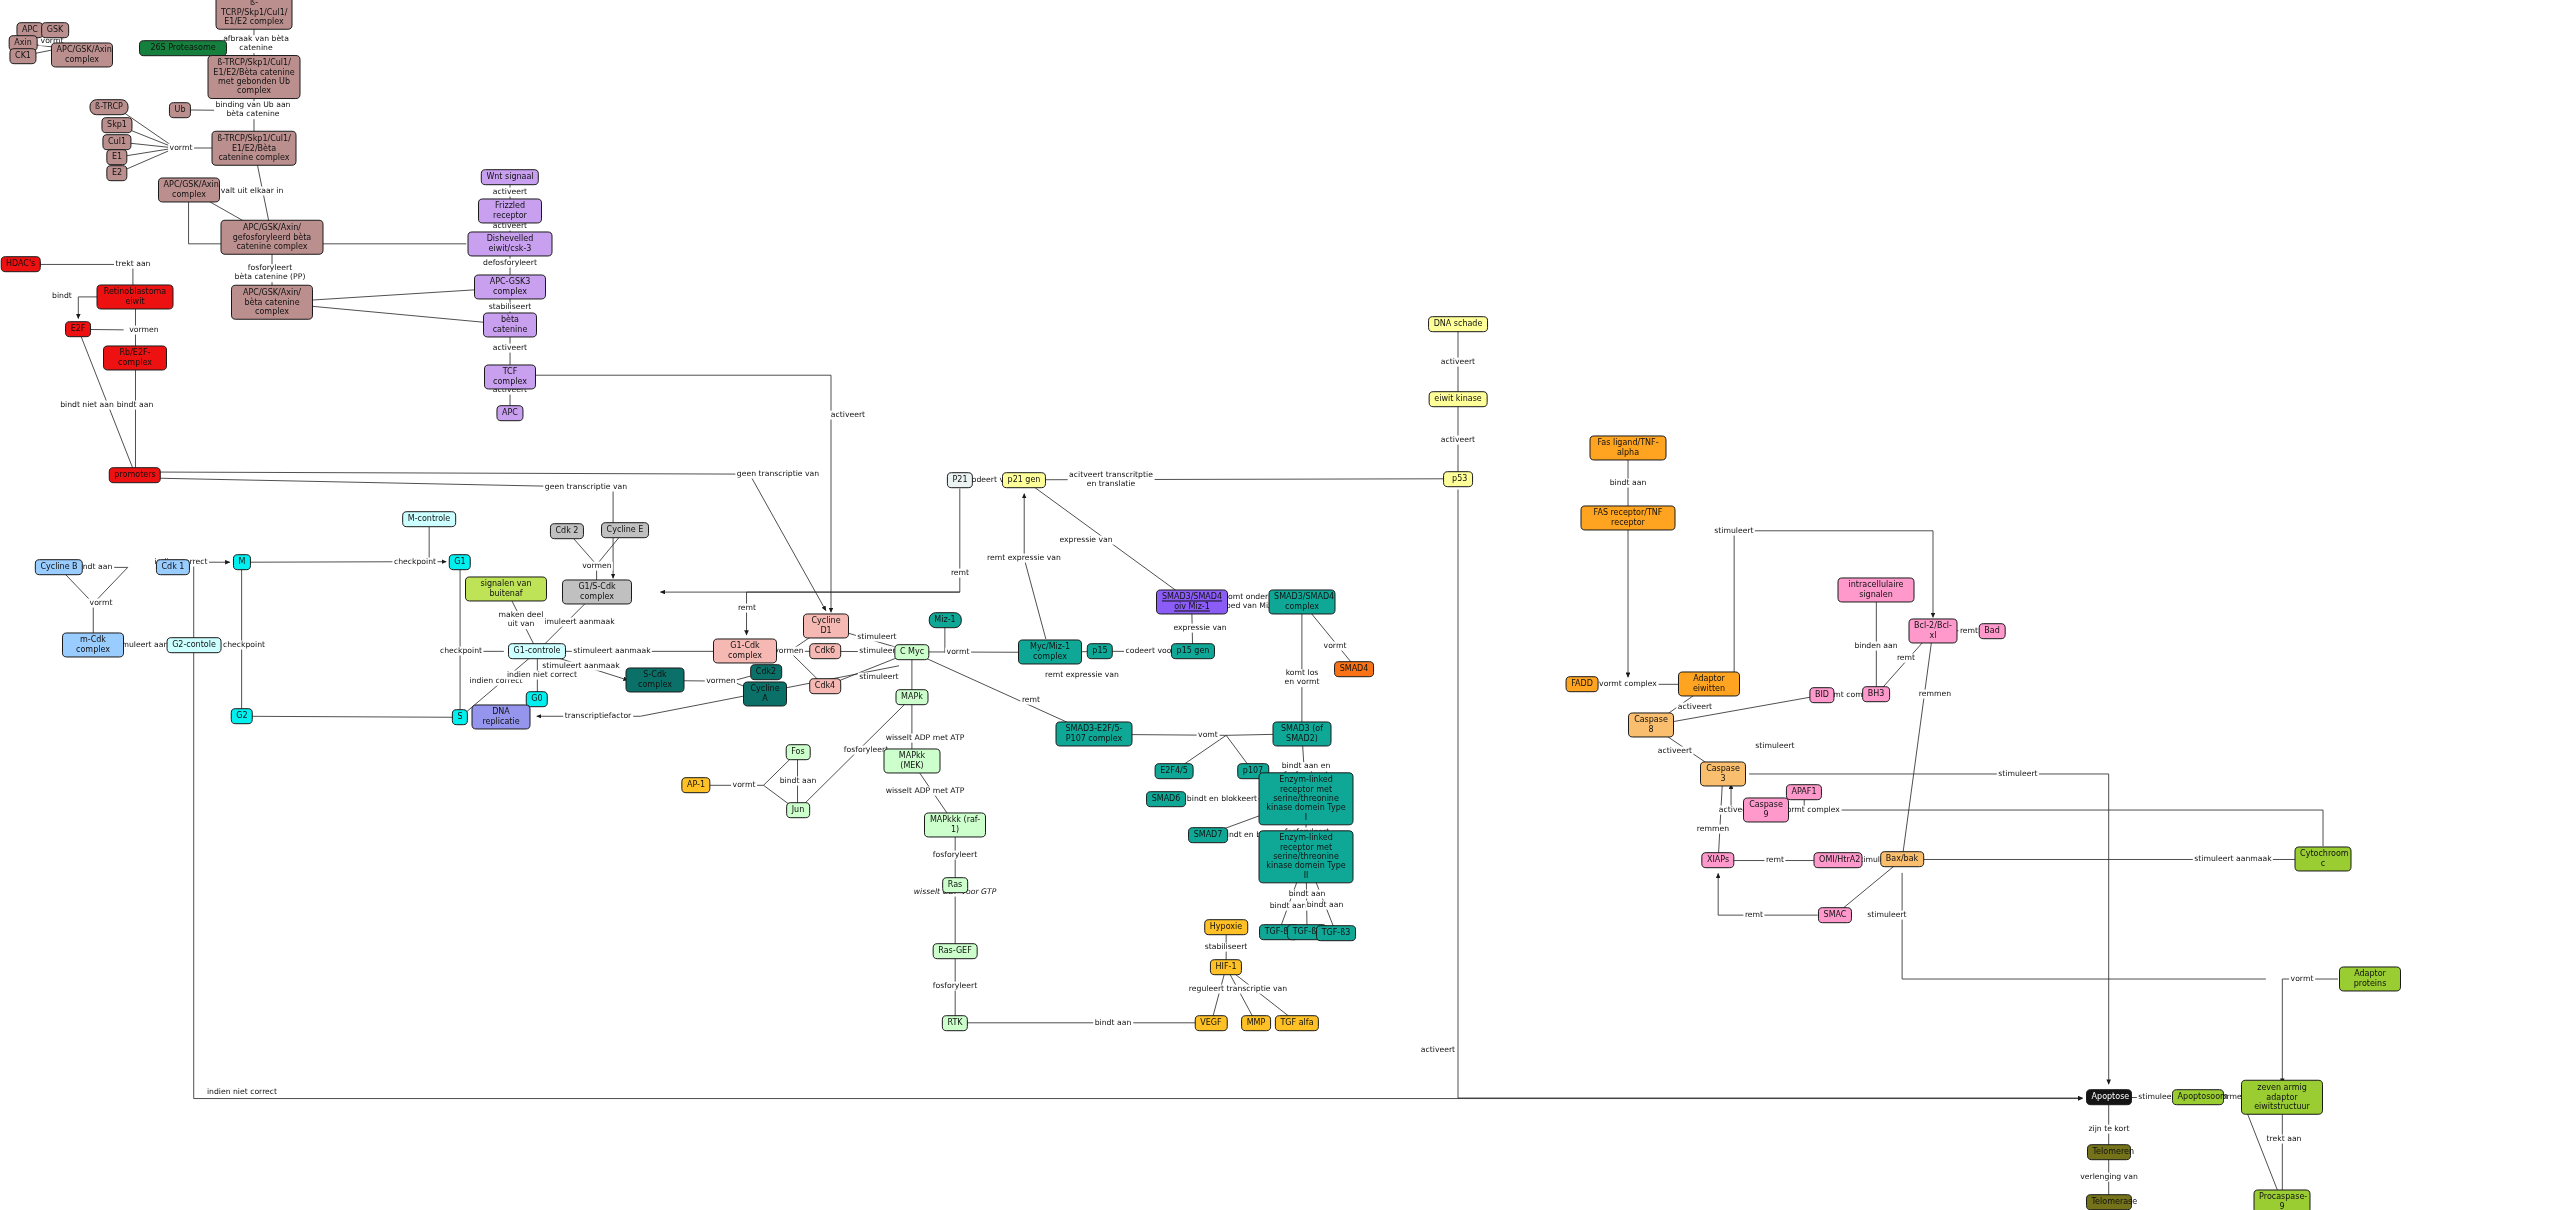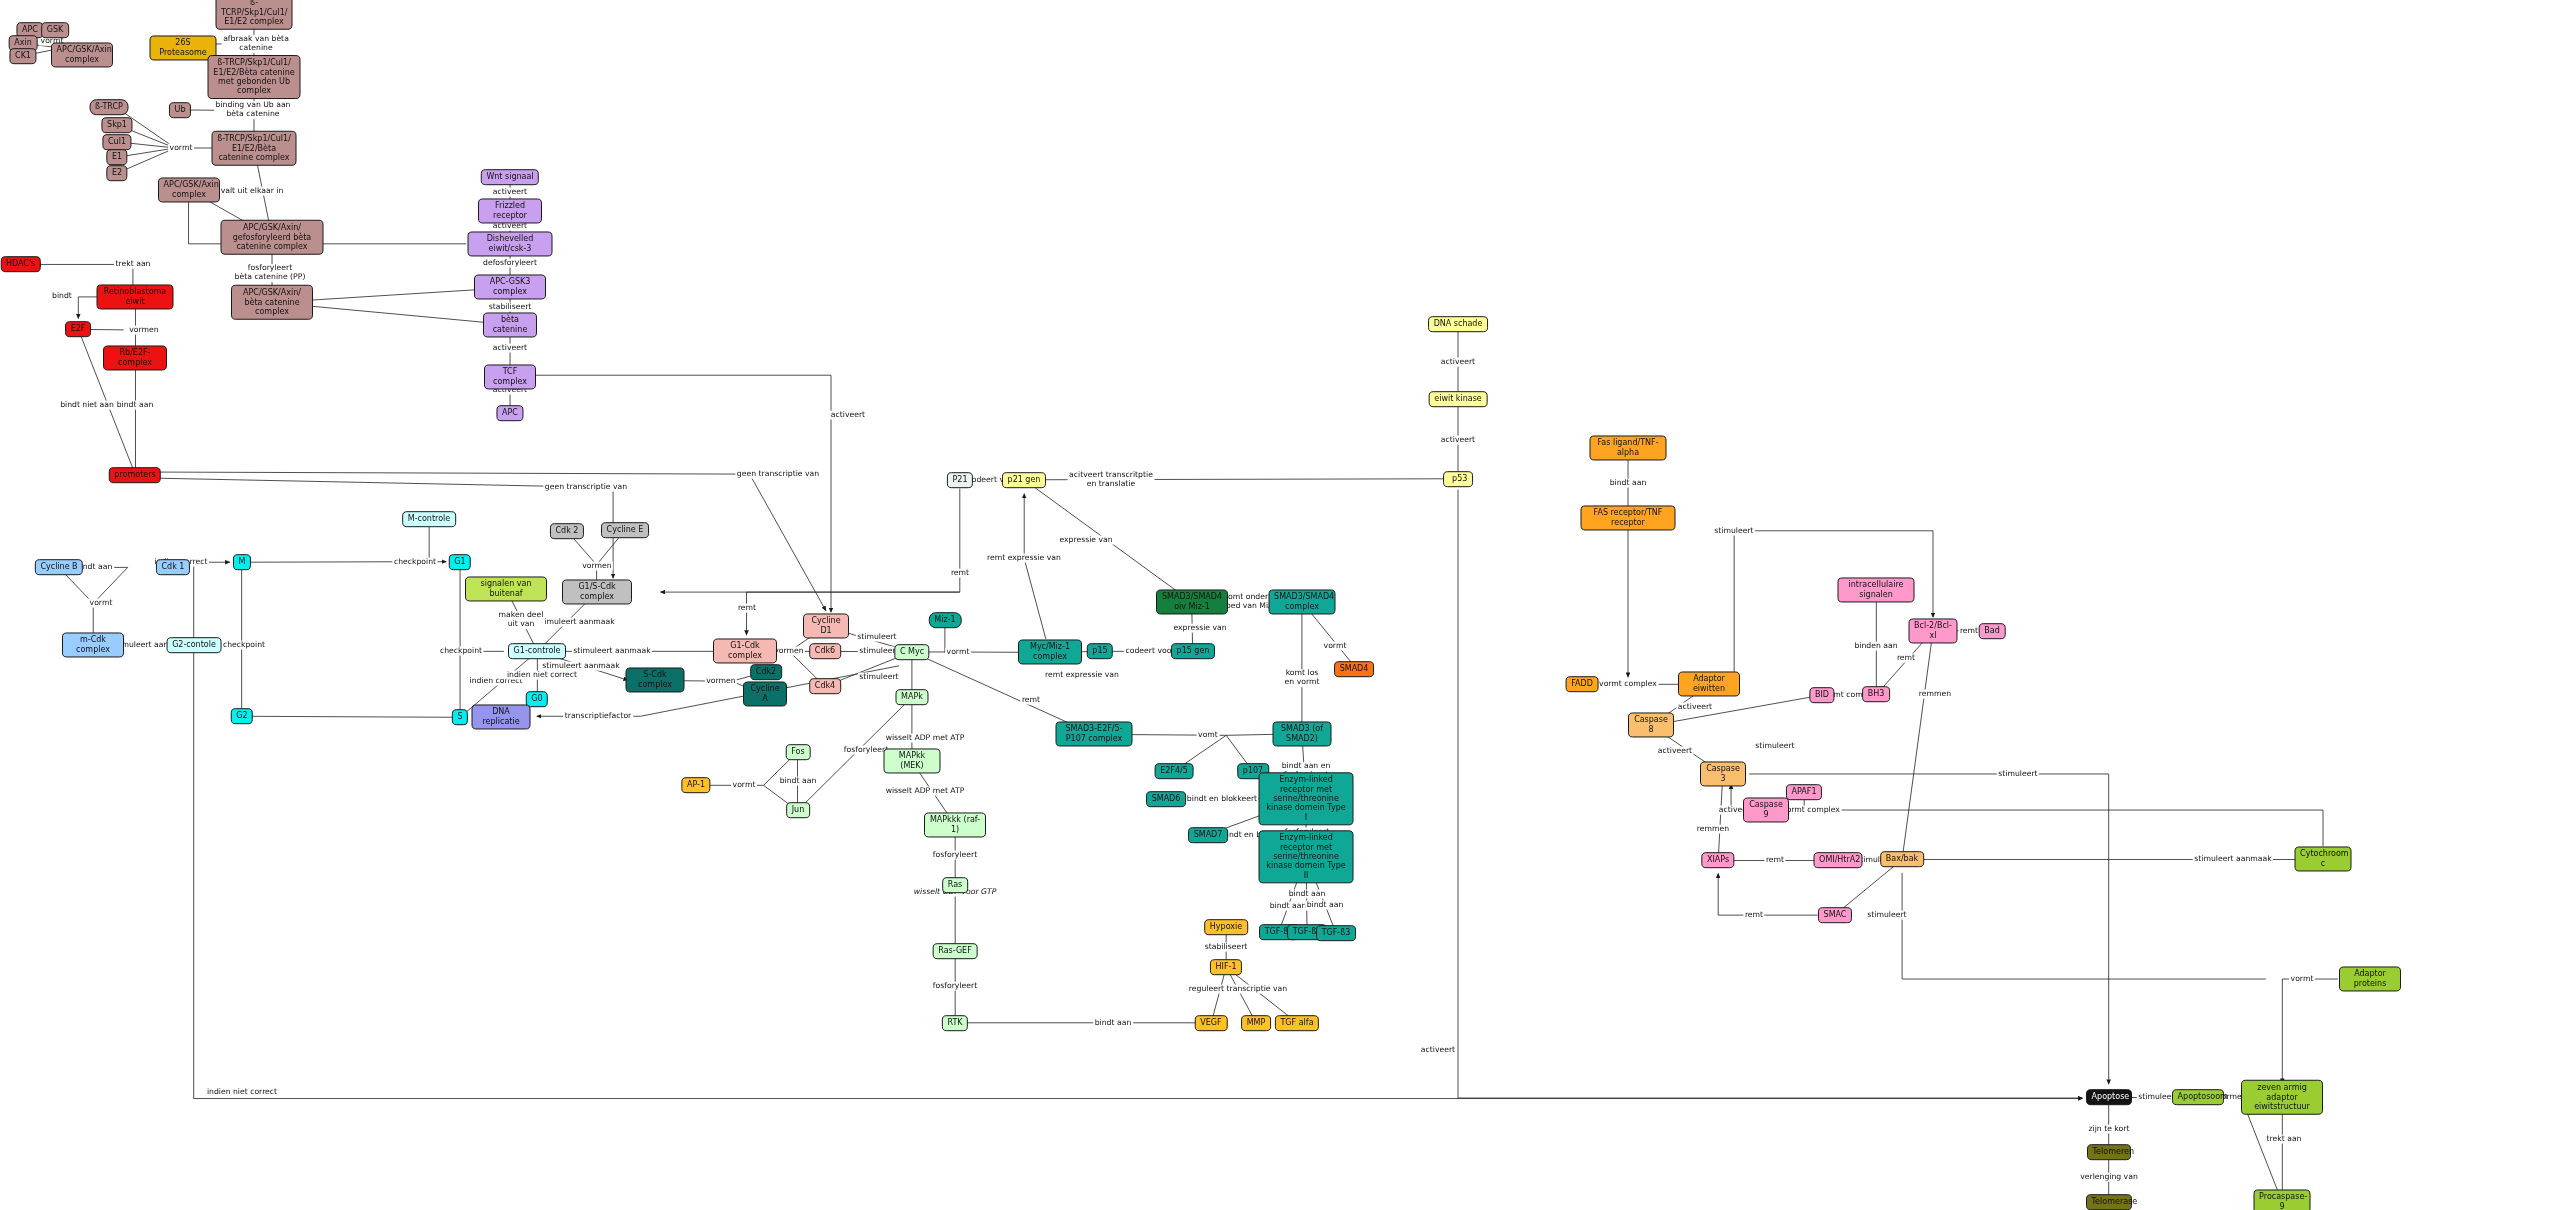--- a/index.html
+++ b/index.html
@@ -170,21 +170,21 @@
         <polyline points="4093,2333 4093,2236" marker-end="url(#arrow)"></polyline>
       </g>
   </svg>
   <div id="nodes">
       <div class="node" style="left: 30px; top: 30px; background: rgb(188, 143, 143); color: rgb(17, 17, 17);">APC</div>
       <div class="node" style="left: 55px; top: 30px; background: rgb(188, 143, 143); color: rgb(17, 17, 17);">GSK</div>
       <div class="node" style="left: 23px; top: 43px; background: rgb(188, 143, 143); color: rgb(17, 17, 17);">Axin</div>
       <div class="node" style="left: 23px; top: 56px; background: rgb(188, 143, 143); color: rgb(17, 17, 17);">CK1</div>
       <div class="node" style="left: 82px; top: 55px; width: 62px; background: rgb(188, 143, 143); color: rgb(17, 17, 17);">APC/GSK/Axin complex</div>
       <div class="node" style="left: 254px; top: 12.4px; width: 77px; background: rgb(188, 143, 143); color: rgb(17, 17, 17);">ß-TCRP/Skp1/Cul1/ E1/E2 complex</div>
-      <div class="node" style="left: 183px; top: 48px; width: 67px; background: #eab308; color: rgb(17, 17, 17);">26S Proteasome</div>
+      <div class="node" style="left: 183px; top: 48px; width: 88px; background: #15803d; color: rgb(17, 17, 17);">26S Proteasome</div>
       <div class="node" style="left: 254px; top: 77px; width: 93px; background: rgb(188, 143, 143); color: rgb(17, 17, 17);">ß-TRCP/Skp1/Cul1/ E1/E2/Bèta catenine met gebonden Ub complex</div>
       <div class="node" style="left: 109px; top: 107px; background: rgb(188, 143, 143); color: rgb(17, 17, 17); border-radius: 7px;">ß-TRCP</div>
       <div class="node" style="left: 180px; top: 110px; background: rgb(188, 143, 143); color: rgb(17, 17, 17);">Ub</div>
       <div class="node" style="left: 117px; top: 125px; background: rgb(188, 143, 143); color: rgb(17, 17, 17);">Skp1</div>
       <div class="node" style="left: 117px; top: 142px; background: rgb(188, 143, 143); color: rgb(17, 17, 17);">Cul1</div>
       <div class="node" style="left: 117px; top: 157px; background: rgb(188, 143, 143); color: rgb(17, 17, 17);">E1</div>
       <div class="node" style="left: 117px; top: 173px; background: rgb(188, 143, 143); color: rgb(17, 17, 17);">E2</div>
       <div class="node" style="left: 254px; top: 148px; width: 85px; background: rgb(188, 143, 143); color: rgb(17, 17, 17);">ß-TRCP/Skp1/Cul1/ E1/E2/Bèta catenine complex</div>
       <div class="node" style="left: 189px; top: 190px; width: 62px; background: rgb(188, 143, 143); color: rgb(17, 17, 17);">APC/GSK/Axin complex</div>
       <div class="node" style="left: 272px; top: 237px; width: 103px; background: rgb(188, 143, 143); color: rgb(17, 17, 17);">APC/GSK/Axin/ gefosforyleerd bèta catenine complex</div>
@@ -236,21 +236,21 @@
       <div class="node" style="left: 955px; top: 885px; background: rgb(204, 255, 204); color: rgb(17, 17, 17);">Ras</div>
       <div class="node" style="left: 955px; top: 951px; background: rgb(204, 255, 204); color: rgb(17, 17, 17);">Ras-GEF</div>
       <div class="node" style="left: 955px; top: 1023px; background: rgb(204, 255, 204); color: rgb(17, 17, 17);">RTK</div>
       <div class="node" style="left: 798px; top: 752px; background: rgb(204, 255, 204); color: rgb(17, 17, 17);">Fos</div>
       <div class="node" style="left: 798px; top: 810px; background: rgb(204, 255, 204); color: rgb(17, 17, 17);">Jun</div>
       <div class="node" style="left: 696px; top: 785px; background: rgb(255, 193, 37); color: rgb(17, 17, 17);">AP-1</div>
       <div class="node" style="left: 945px; top: 620px; background: rgb(15, 168, 151); color: rgb(17, 17, 17); border-radius: 7px;">Miz-1</div>
       <div class="node" style="left: 1050px; top: 652px; width: 64px; background: rgb(15, 168, 151); color: rgb(17, 17, 17);">Myc/Miz-1 complex</div>
       <div class="node" style="left: 1100px; top: 651px; background: rgb(15, 168, 151); color: rgb(17, 17, 17);">p15</div>
       <div class="node" style="left: 1193px; top: 651px; background: rgb(15, 168, 151); color: rgb(17, 17, 17);">p15 gen</div>
-      <div class="node" style="left: 1192px; top: 602px; width: 72px; background: #15803d; color: rgb(17, 17, 17);">SMAD3/SMAD4 oiv Miz-1</div>
+      <div class="node" style="left: 1192px; top: 602px; width: 72px; background: #8b5cf6; color: rgb(17, 17, 17); text-decoration: underline;">SMAD3/SMAD4 oiv Miz-1</div>
       <div class="node" style="left: 1302px; top: 602px; width: 67px; background: rgb(15, 168, 151); color: rgb(17, 17, 17);">SMAD3/SMAD4 complex</div>
       <div class="node" style="left: 1354px; top: 669px; background: #f97316; color: rgb(17, 17, 17); text-align: center;">SMAD4</div>
       <div class="node" style="left: 1302px; top: 734px; width: 59px; background: rgb(15, 168, 151); color: rgb(17, 17, 17);">SMAD3 (of SMAD2)</div>
       <div class="node" style="left: 1094px; top: 734px; width: 77px; background: rgb(15, 168, 151); color: rgb(17, 17, 17);">SMAD3-E2F/5-P107 complex</div>
       <div class="node" style="left: 1174px; top: 771px; background: rgb(15, 168, 151); color: rgb(17, 17, 17);">E2F4/5</div>
       <div class="node" style="left: 1253px; top: 771px; background: rgb(15, 168, 151); color: rgb(17, 17, 17);">p107</div>
       <div class="node" style="left: 1166px; top: 799px; background: rgb(15, 168, 151); color: rgb(17, 17, 17);">SMAD6</div>
       <div class="node" style="left: 1208px; top: 835px; background: rgb(15, 168, 151); color: rgb(17, 17, 17);">SMAD7</div>
       <div class="node" style="left: 1306px; top: 799px; width: 95px; background: rgb(15, 168, 151); color: rgb(17, 17, 17);">Enzym-linked receptor met serine/threonine kinase domein Type I</div>
       <div class="node" style="left: 1306px; top: 857px; width: 95px; background: rgb(15, 168, 151); color: rgb(17, 17, 17);">Enzym-linked receptor met serine/threonine kinase domein Type II</div>

